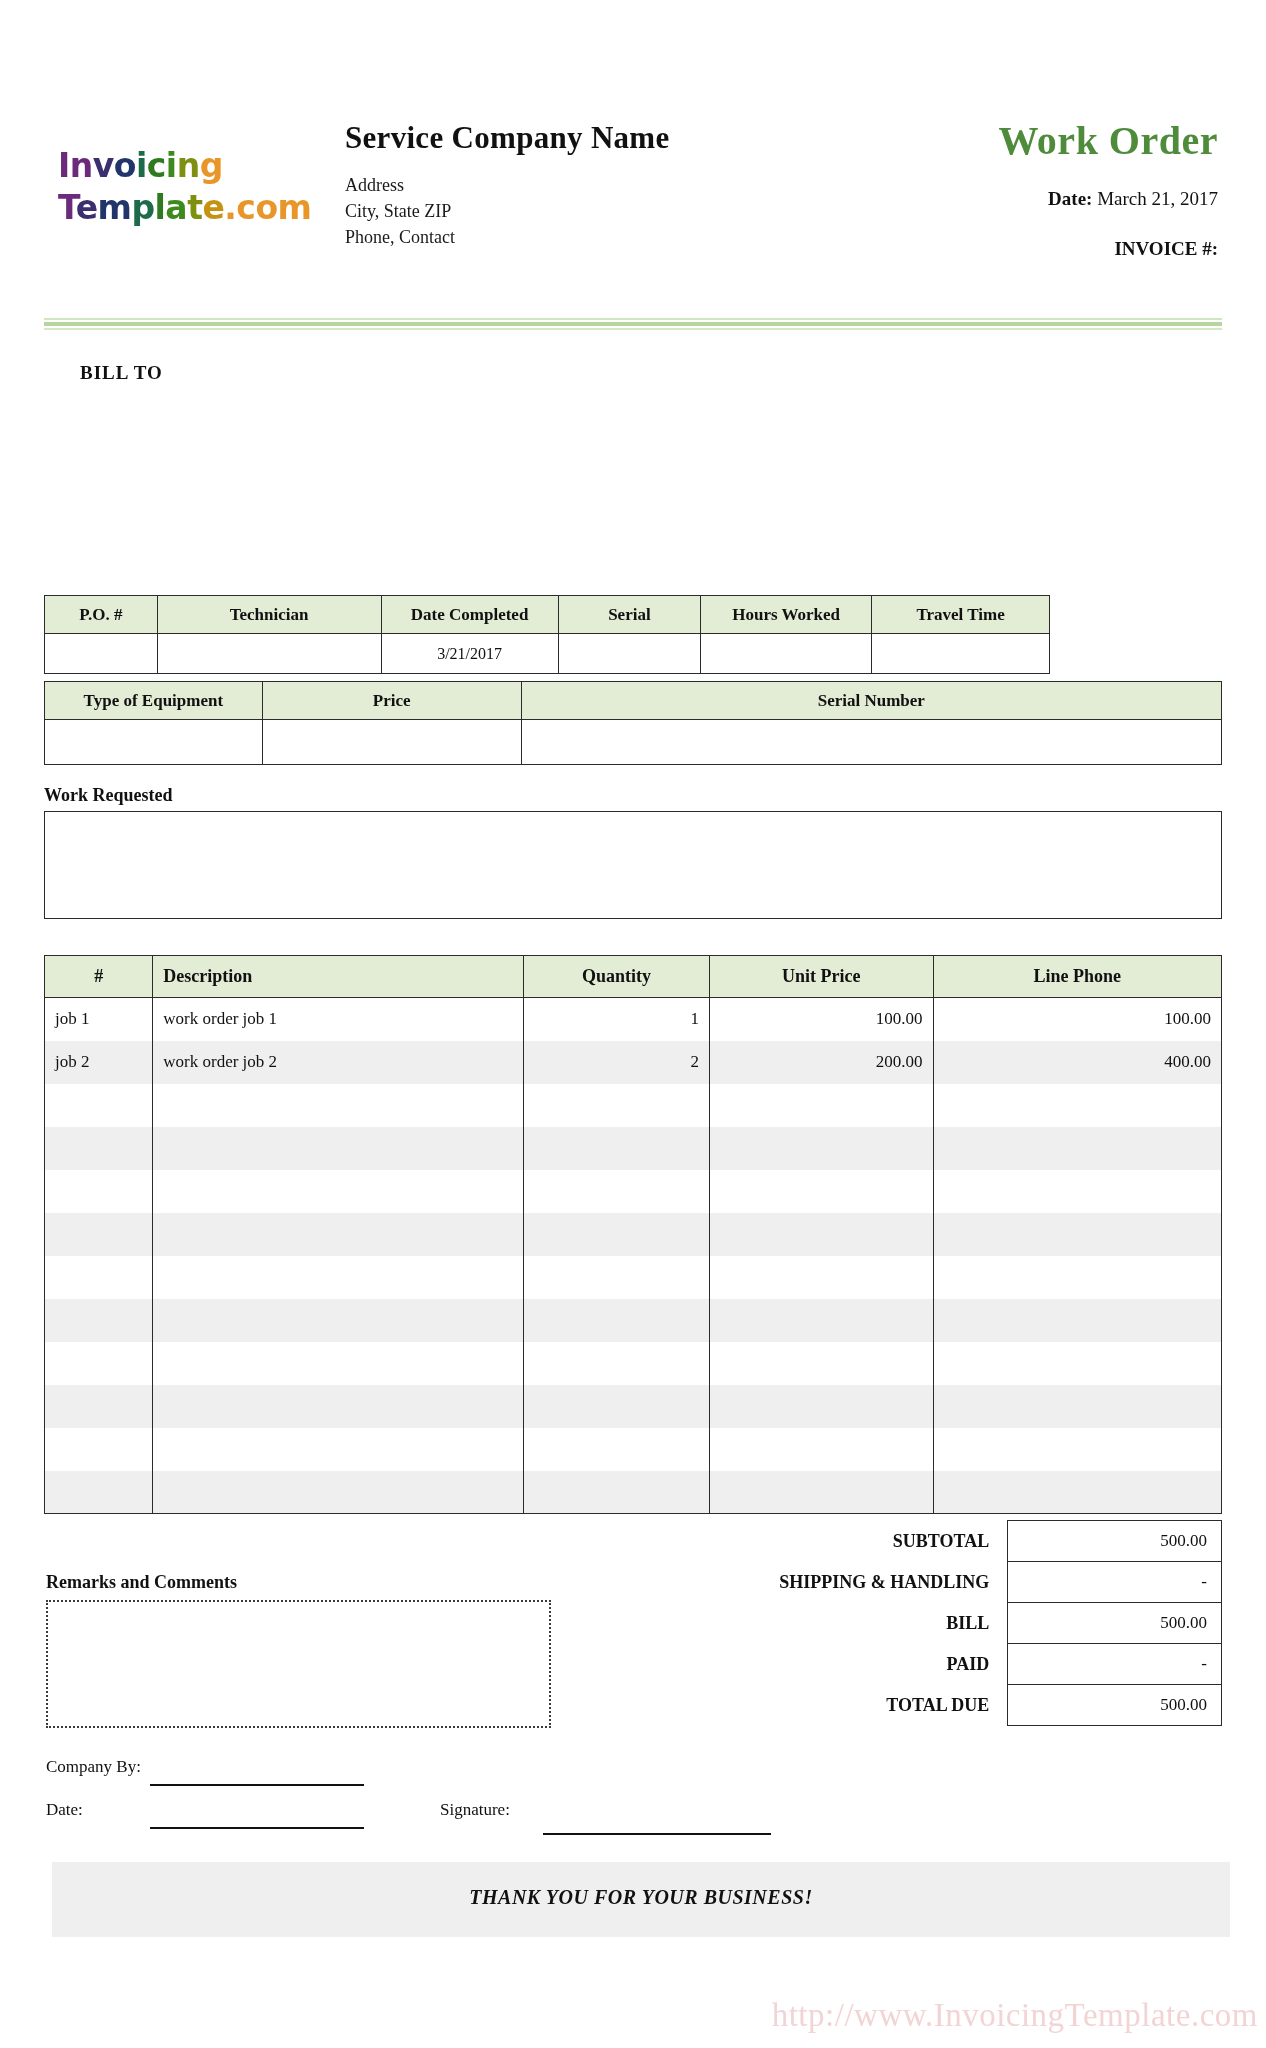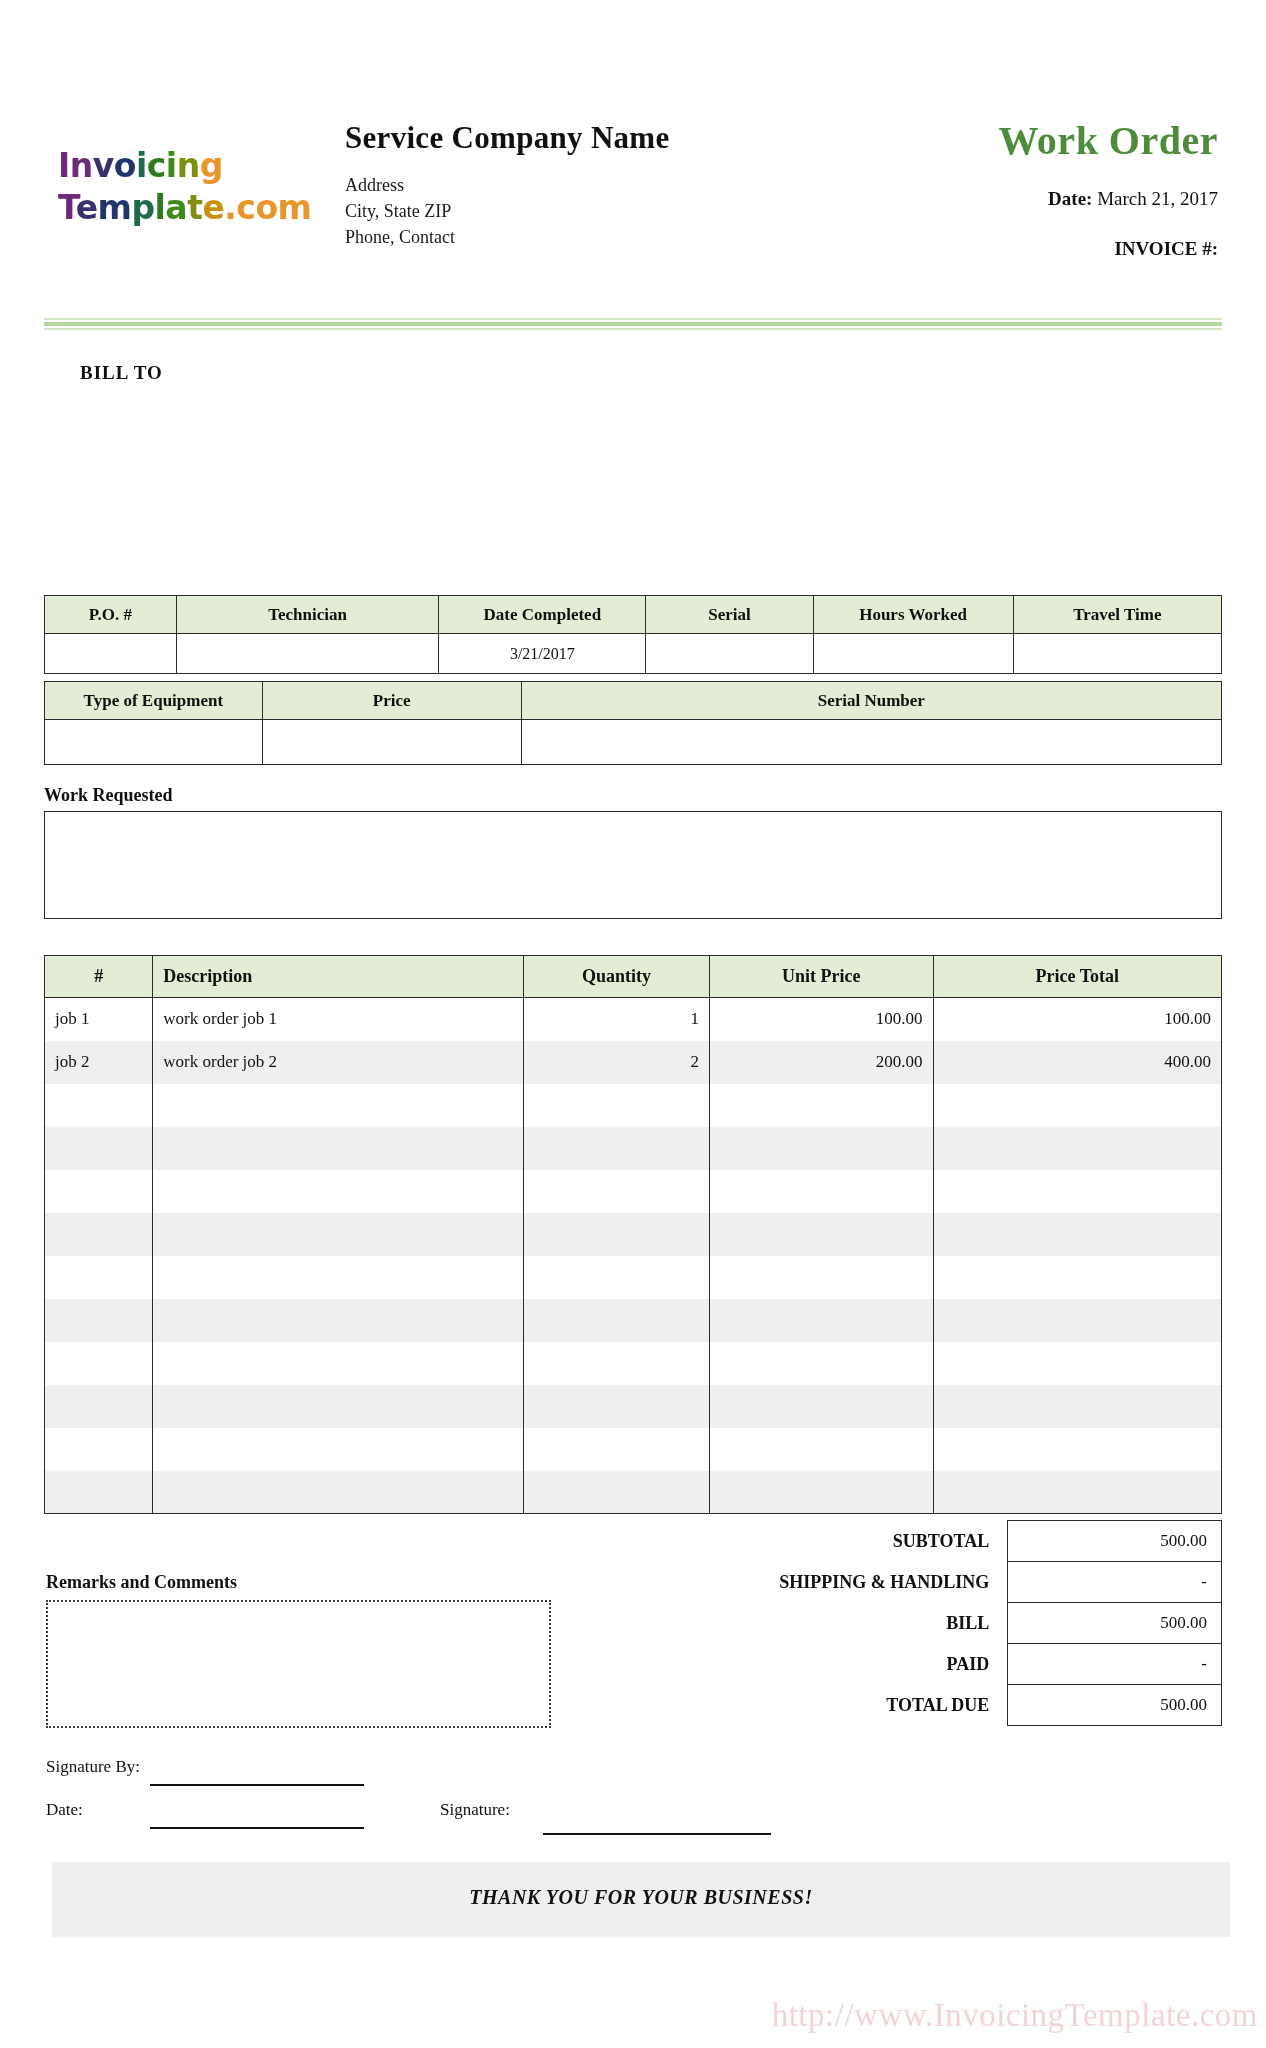--- a/index.html
+++ b/index.html
@@ -130,21 +130,21 @@
     font-size: 16px;
     text-align: center;
     padding: 2px 6px;
   }
 
   
   .job-table {
     position: absolute;
     left: 44px;
     top: 595px;
-    width: 1178px;
+    width: 1006px;
   }
   .job-table table { width: 100%; table-layout: fixed; }
 
   
   .equip-table {
     position: absolute;
     left: 44px;
     top: 681px;
     width: 1178px;
   }
@@ -394,21 +394,21 @@
           <col style="width:15.8%">
         <col style="width:19.0%">
           <col style="width:24.5%">
       </colgroup>
       <thead>
         <tr>
           <th class="c">#</th>
           <th class="t-left">Description</th>
           <th class="c">Quantity</th>
           <th class="c">Unit Price</th>
-          <th class="c">Price Total</th>
+          <th class="c">Line Phone</th>
         </tr>
       </thead>
       <tbody id="items-body">
           <tr>
             <td class="t-left">job 1</td>
             <td class="t-left">work order job 1</td>
             <td class="t-right">1</td>
             <td class="t-right">100.00</td>
             <td class="t-right">100.00</td>
           </tr>
@@ -520,21 +520,21 @@
             <td class="lbl">TOTAL DUE</td>
             <td class="amt">500.00</td>
           </tr>
         </tbody>
     </table>
   </div>
 
   <div class="rm-label">Remarks and Comments</div>
   <div class="rm-box"></div>
 
-  <div class="sig sig-rb">Signature By:</div>
+  <div class="sig sig-rb">Company By:</div>
   <div class="rule rule-rb"></div>
   <div class="sig sig-date">Date:</div>
   <div class="rule rule-date"></div>
   <div class="sig sig-sign">Signature:</div>
   <div class="rule rule-sign"></div>
 
   <div class="footer-band">
     <div class="footer-text">THANK YOU FOR YOUR BUSINESS!</div>
   </div>
   <div class="watermark">http://www.InvoicingTemplate.com</div>

